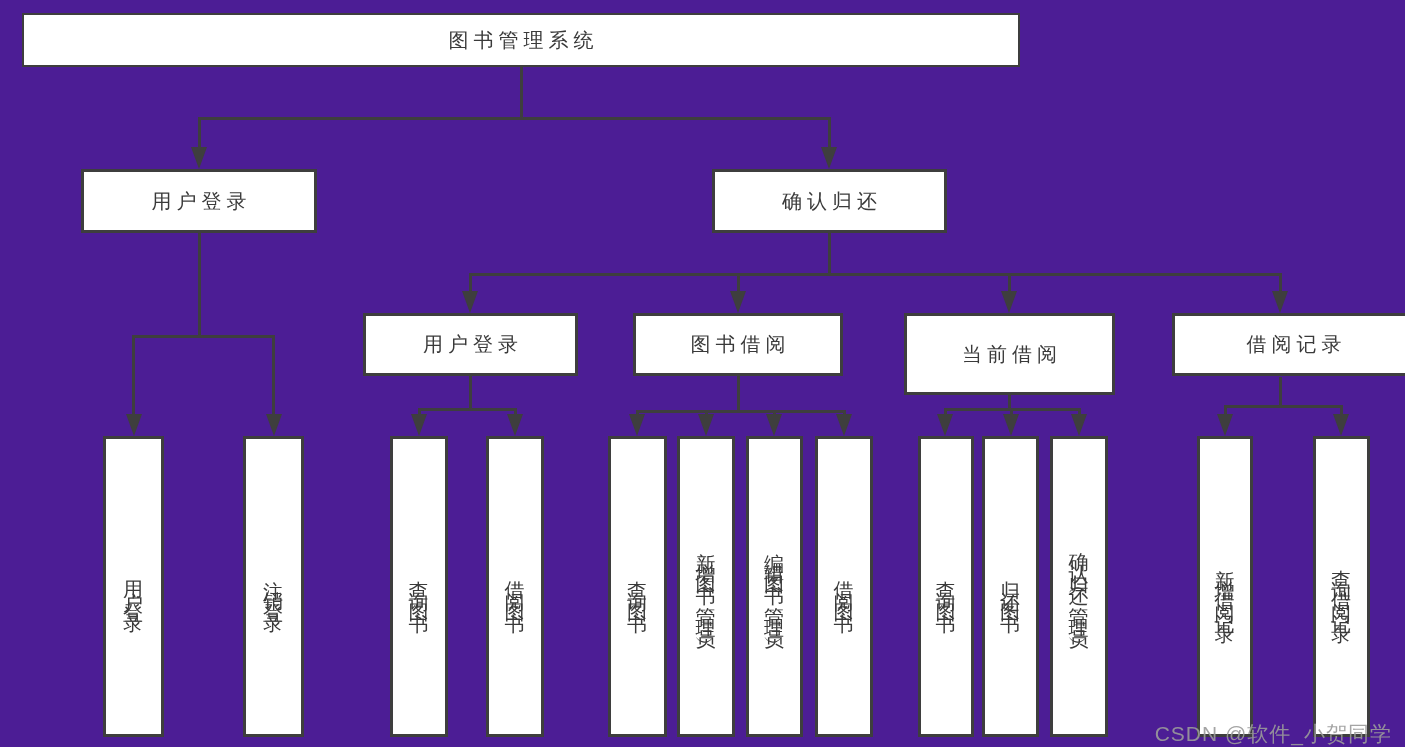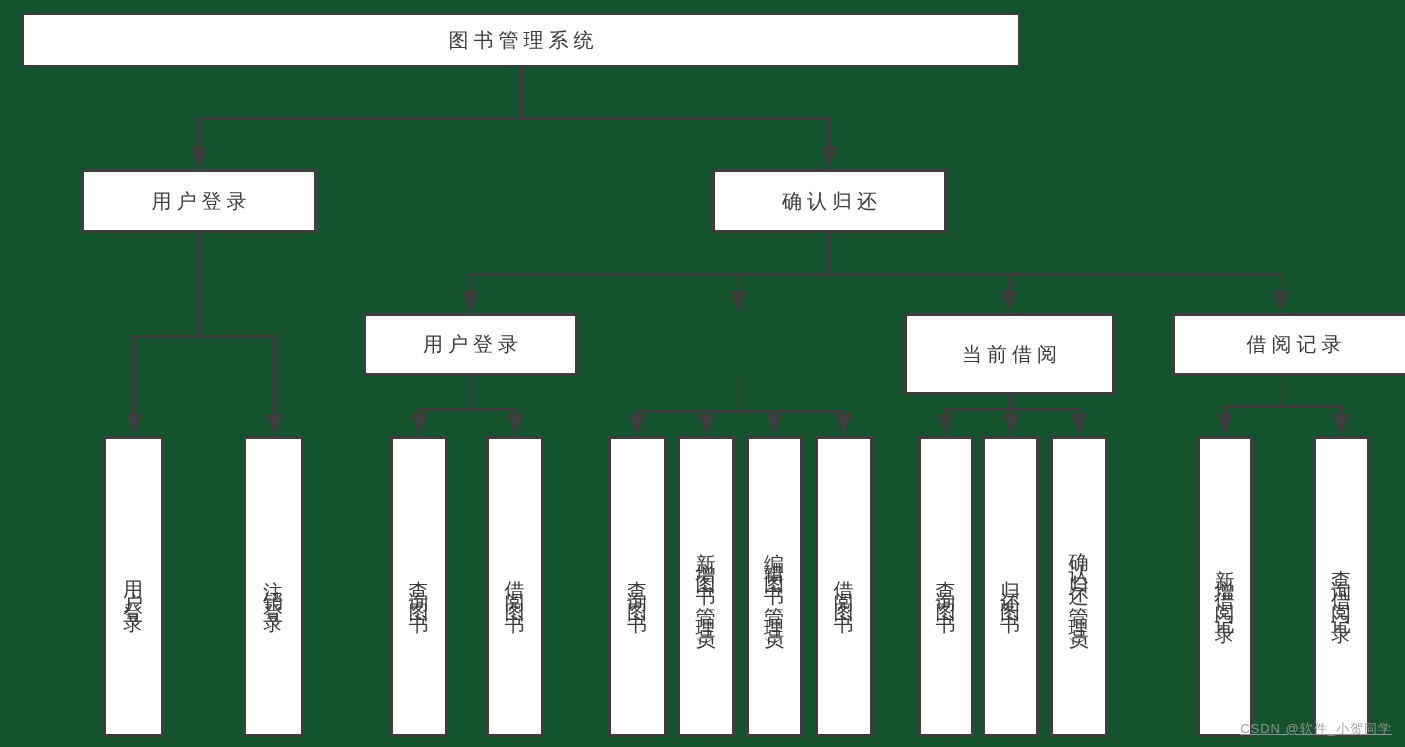--- a/index.html
+++ b/index.html
@@ -3,21 +3,21 @@
 <meta charset="utf-8">
 <style>
   * { box-sizing: border-box; }
   html, body { margin: 0; padding: 0; background: #ffffff; }
   body { font-family: "Liberation Sans", "DejaVu Sans", sans-serif; }
 
   .canvas {
     position: relative;
     width: 1405px;
     height: 747px;
-    background: #14532d;
+    background: #4c1d95;
     overflow: hidden;
   }
 
   .box {
     position: absolute;
     background: #ffffff;
     border: 3px solid #3e3e3e;
     display: flex;
     align-items: center;
     justify-content: center;
@@ -44,26 +44,25 @@
     width: 0; height: 0;
     border-left: 8px solid transparent;
     border-right: 8px solid transparent;
     border-top: 22px solid #3e3e3e;
   }
 
   .watermark {
     position: absolute;
     top: 720px;
     right: 13px;
-    font-size: 13px;
+    font-size: 21px;
     letter-spacing: 1px;
     color: #9b9b9b;
     opacity: 0.9;
     white-space: nowrap;
-    text-decoration: underline;
   }
 </style>
 </head>
 <body>
 
 <div class="canvas">
 
   <div id="connectors">
       <div class="vline" style="left: 519.5px; top: 67px; width: 3px; height: 51px;"></div>
       <div class="vline" style="left: 197.5px; top: 117px; width: 3px; height: 33px;"></div>
@@ -126,20 +125,23 @@
   <div class="box" style="left:81px; top:169px; width:236px; height:64px;">
     <span class="lbl">用户登录</span>
   </div>
   <div class="box" style="left:712px; top:169px; width:235px; height:64px;">
     <span class="lbl">确认归还</span>
   </div>
 
   <div class="box" style="left:363px; top:313px; width:215px; height:63px;">
     <span class="lbl">用户登录</span>
   </div>
+  <div class="box" style="left:633px; top:313px; width:210px; height:63px;">
+    <span class="lbl">图书借阅</span>
+  </div>
   <div class="box" style="left:904px; top:313px; width:211px; height:82px;">
     <span class="lbl">当前借阅</span>
   </div>
   <div class="box" style="left:1172px; top:313px; width:244px; height:63px;">
     <span class="lbl">借阅记录</span>
   </div>
 
   <div class="box vert" style="left:103px; top:436px; width:61px; height:301px;">
     <span class="lbl">用户登录</span>
   </div>

